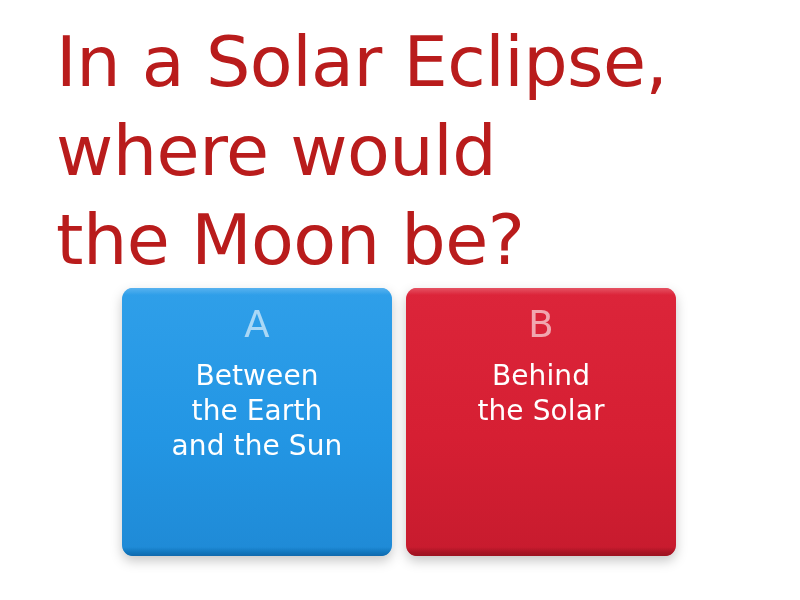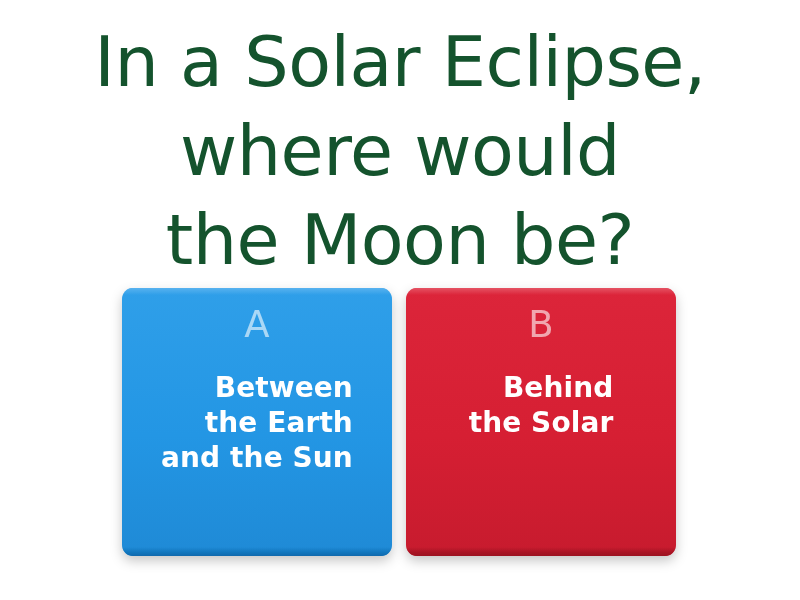--- a/index.html
+++ b/index.html
@@ -21,22 +21,21 @@
     height: 600px;
     background: #ffffff;
   }
 
   
   .question-title {
     position: absolute;
     left: 0;
     top: 18px;
     width: 800px;
-    text-align: center;
-    color: #14532d;
+    color: #b91c1c;
     font-family: "DejaVu Sans", "Liberation Sans", sans-serif;
     font-size: 70px;
     font-weight: 400;
     line-height: 89px;
     letter-spacing: -0.5px;
     padding: 0 56px;
     box-sizing: border-box;
     white-space: pre-line;
   }
 
@@ -116,27 +115,27 @@
     font-weight: 400;
     line-height: 46px;
     color: rgba(255,255,255,0.60);
     text-align: center;
     user-select: none;
   }
 
   .answer-text {
     position: relative;
     z-index: 2;
-    margin-top: 22px;
+    margin-top: 10px;
     font-family: "DejaVu Sans", "Liberation Sans", sans-serif;
     font-size: 28px;
-    font-weight: 700;
+    font-weight: 400;
     line-height: 35px;
     color: #ffffff;
-    text-align: right;
+    text-align: center;
     white-space: pre-line;
     letter-spacing: 0.1px;
   }
 </style>
 </head>
 <body>
 
 <div class="quiz-stage">
 
   <div class="question-title">In a Solar Eclipse,

